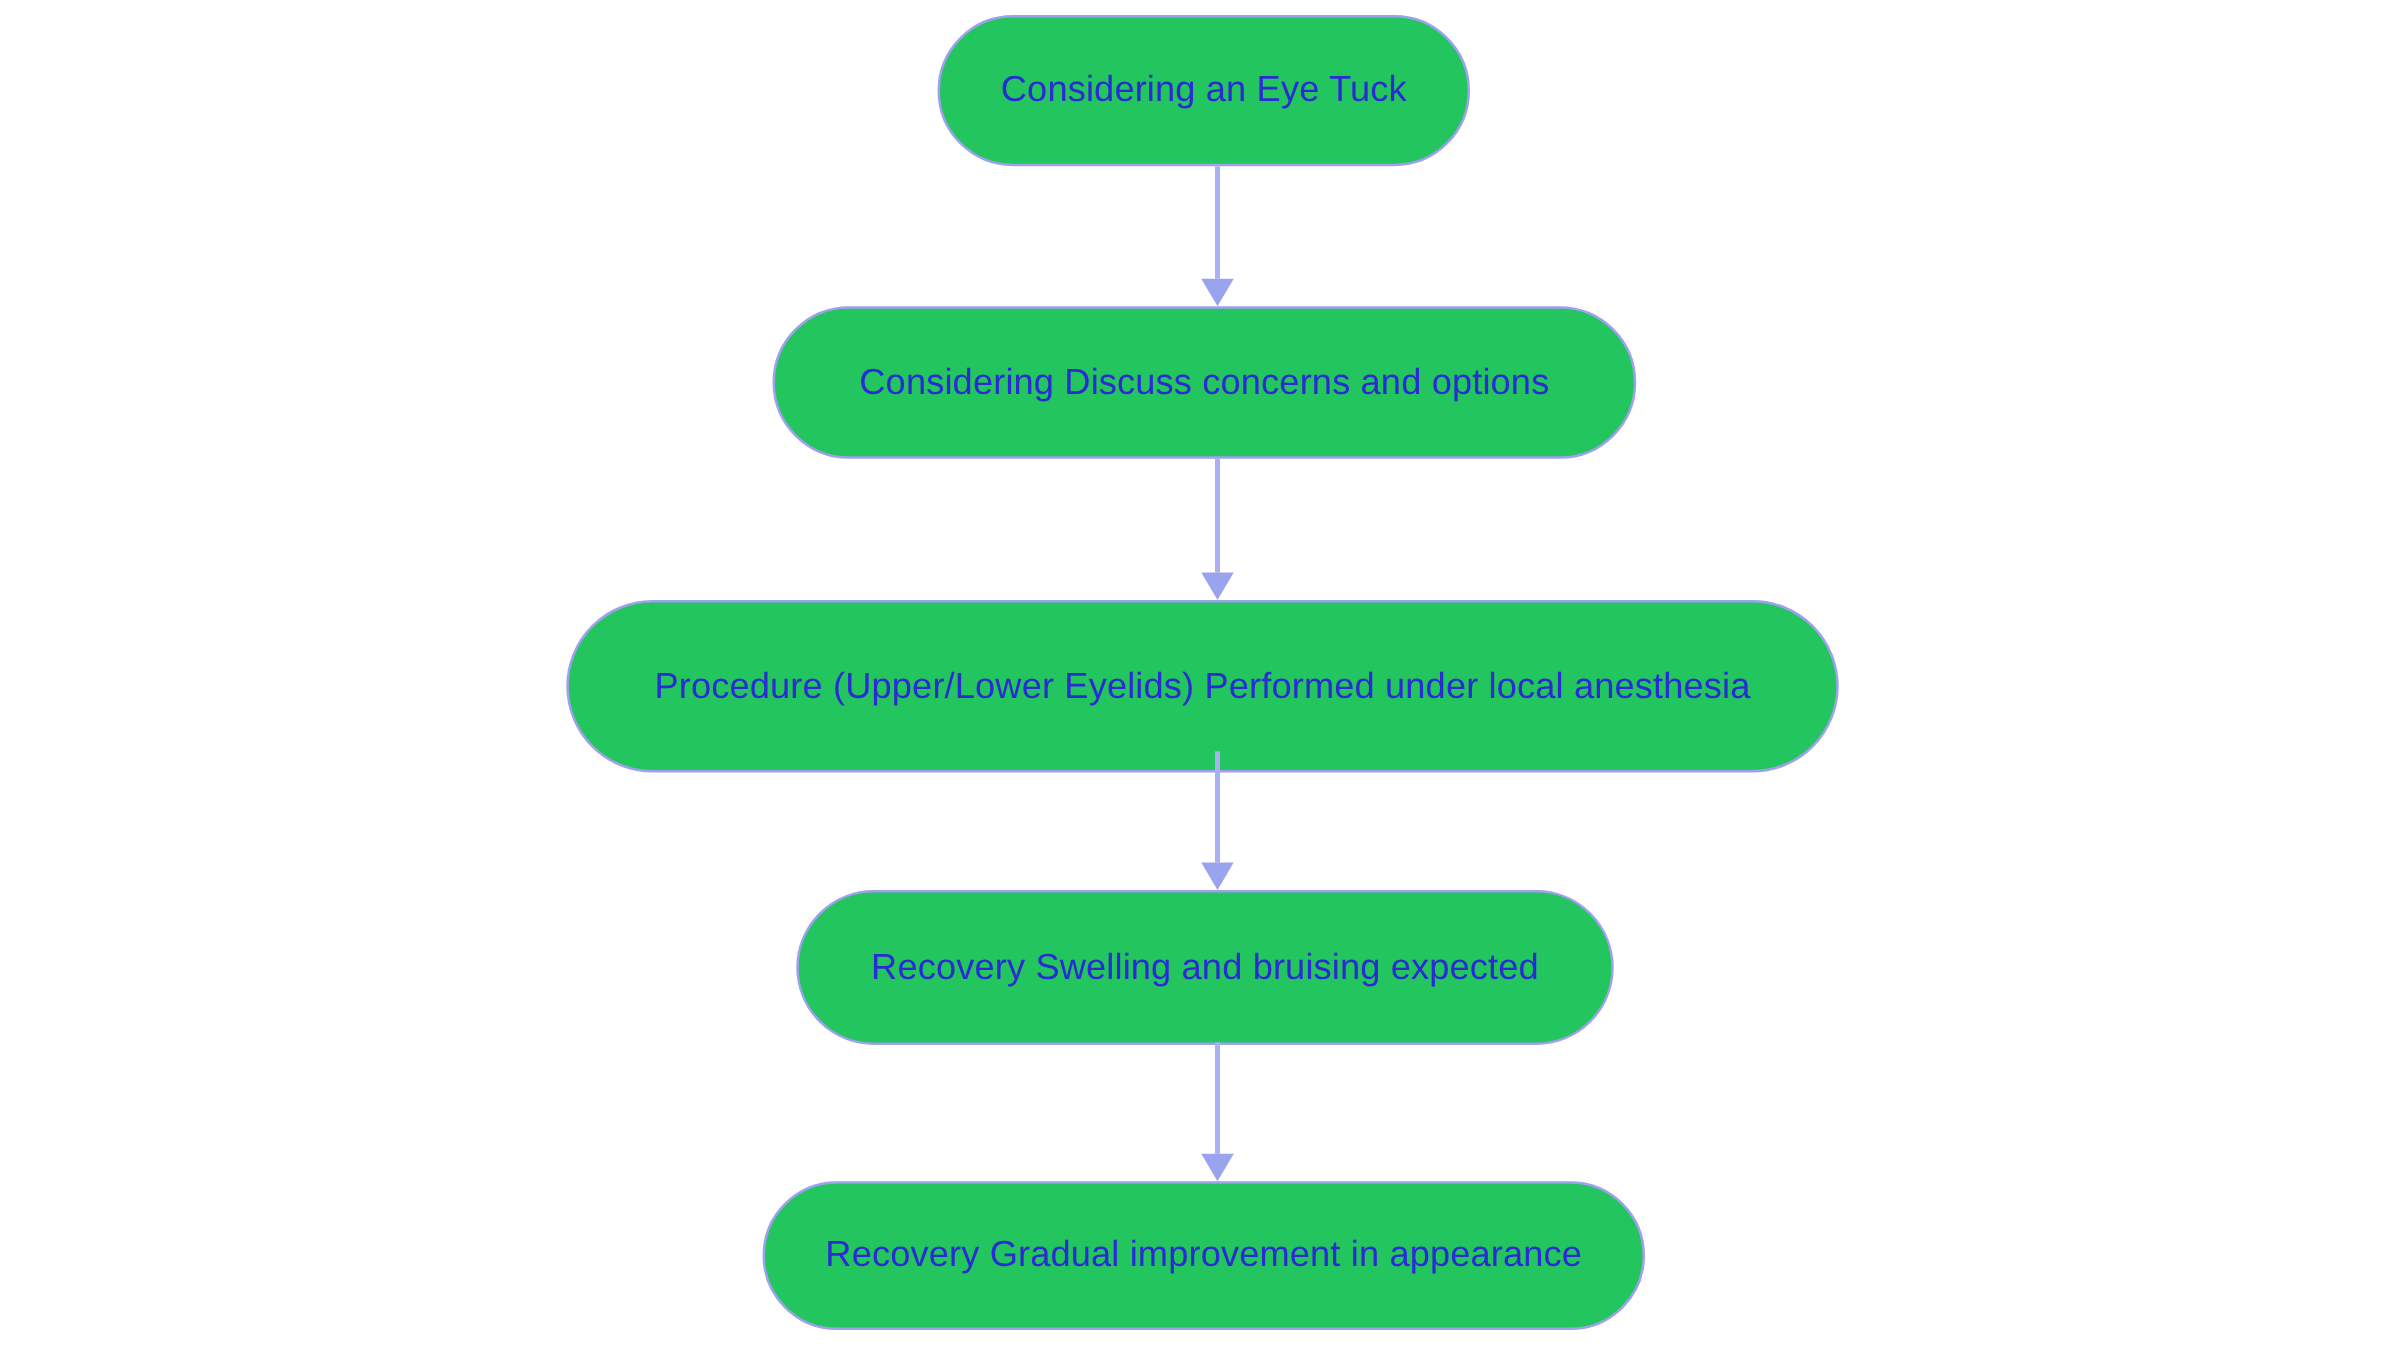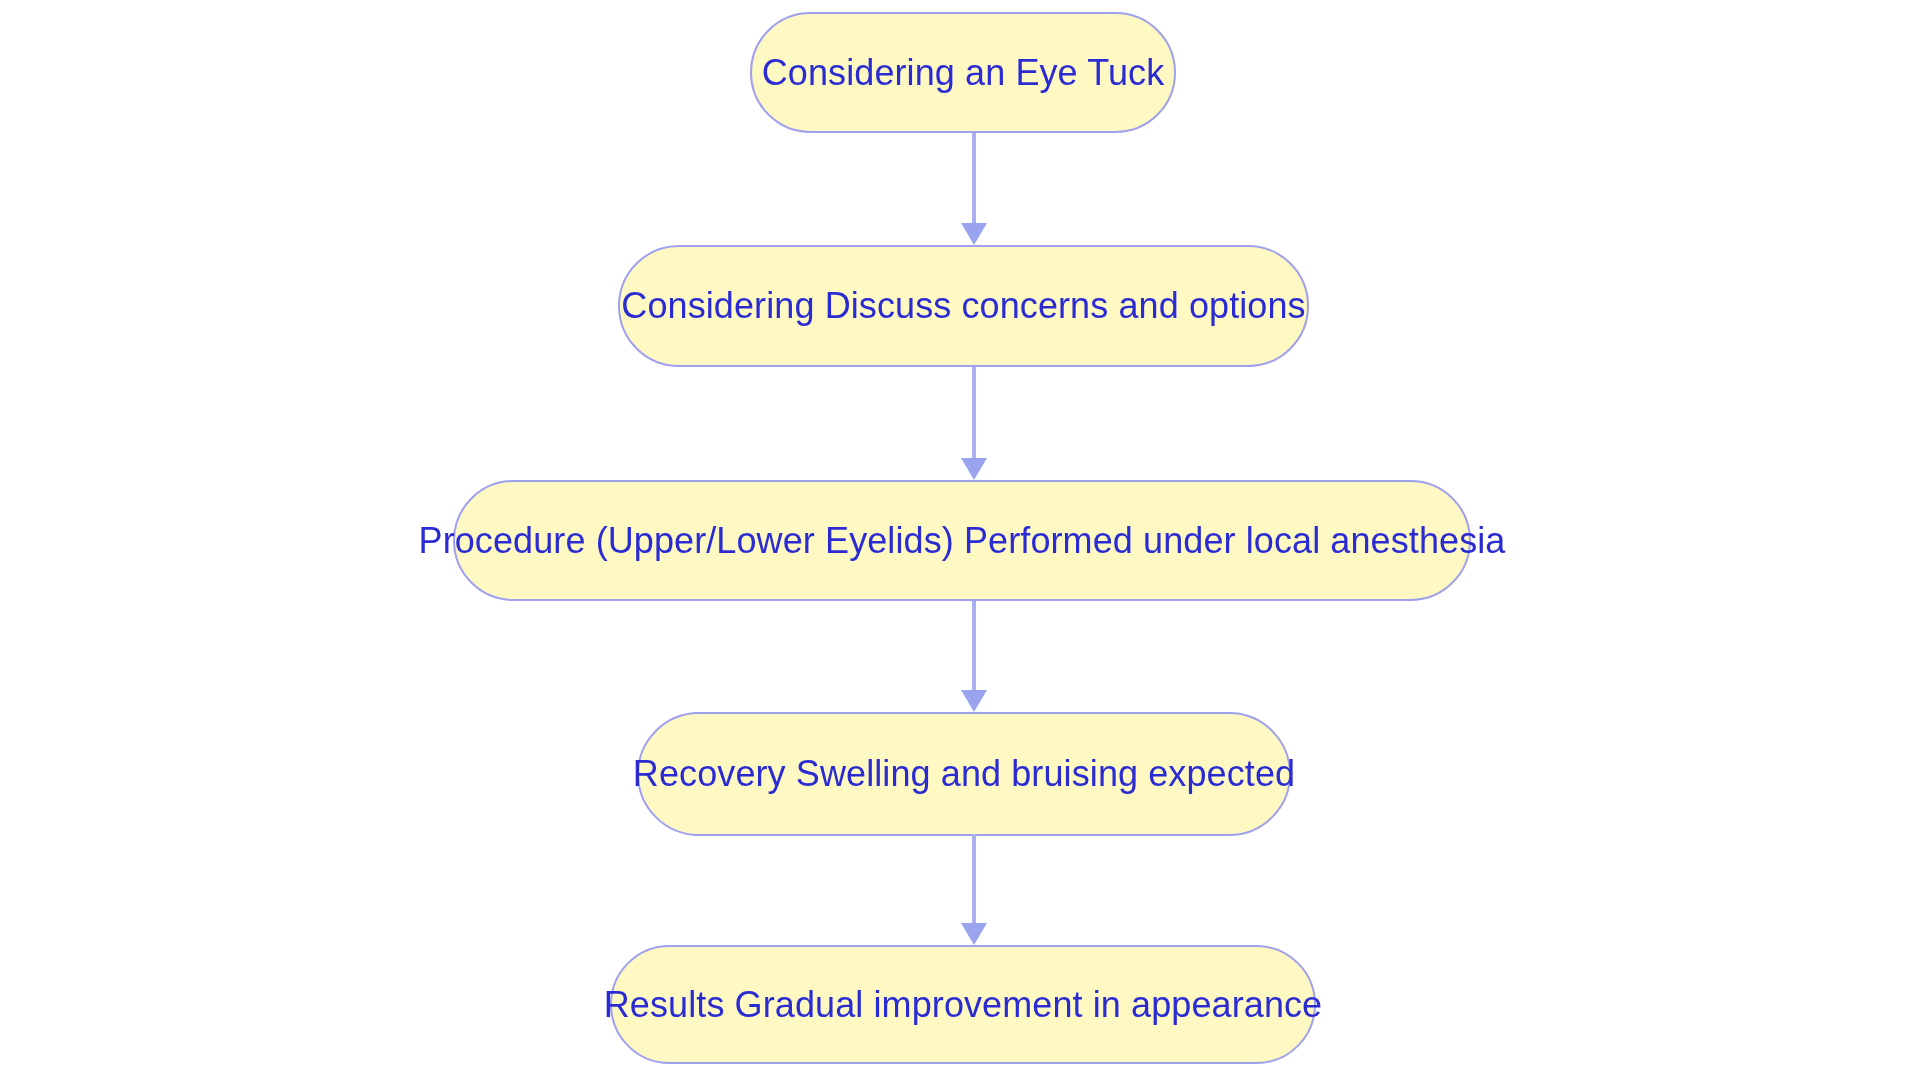--- a/index.html
+++ b/index.html
@@ -22,43 +22,43 @@
     background: #ffffff;
   }
 
   
   .flow-node {
     position: absolute;
     box-sizing: border-box;
     display: flex;
     align-items: center;
     justify-content: center;
-    background: #fef9c3;
+    background: #22c55e;
     border: 2px solid #9fa0ee;
     border-radius: 9999px;
     color: #2b2bd4;
     font-family: "Liberation Sans", sans-serif;
-    font-size: 36px;
+    font-size: 29px;
     font-weight: 400;
     line-height: 1.2;
     letter-spacing: 0.1px;
     white-space: nowrap;
     user-select: none;
   }
 
   .flow-node .node-label {
     display: block;
     padding: 0 14px;
     text-align: center;
   }
 
   
   #node-1 { left: 750px;  top: 12px;   width: 426px; height: 121px; }
   #node-2 { left: 618px;  top: 245px;  width: 691px; height: 122px; }
-  #node-3 { left: 453px;  top: 480px;  width: 1018px; height: 121px; }
+  #node-3 { left: 453px;  top: 480px;  width: 1018px; height: 138px; }
   #node-4 { left: 637px;  top: 712px;  width: 654px; height: 124px; }
   #node-5 { left: 610px;  top: 945px;  width: 706px; height: 119px; }
 
   
   .flow-connector {
     position: absolute;
     left: 961px;
     width: 26px;
     pointer-events: none;
   }
@@ -130,16 +130,16 @@
   <div class="flow-node" id="node-4">
     <span class="node-label">Recovery Swelling and bruising expected</span>
   </div>
 
   <div class="flow-connector" id="connector-4">
     <div class="conn-line"></div>
     <div class="conn-arrowhead"></div>
   </div>
 
   <div class="flow-node" id="node-5">
-    <span class="node-label">Results Gradual improvement in appearance</span>
+    <span class="node-label">Recovery Gradual improvement in appearance</span>
   </div>
 
 </div>
 
 </body></html>

